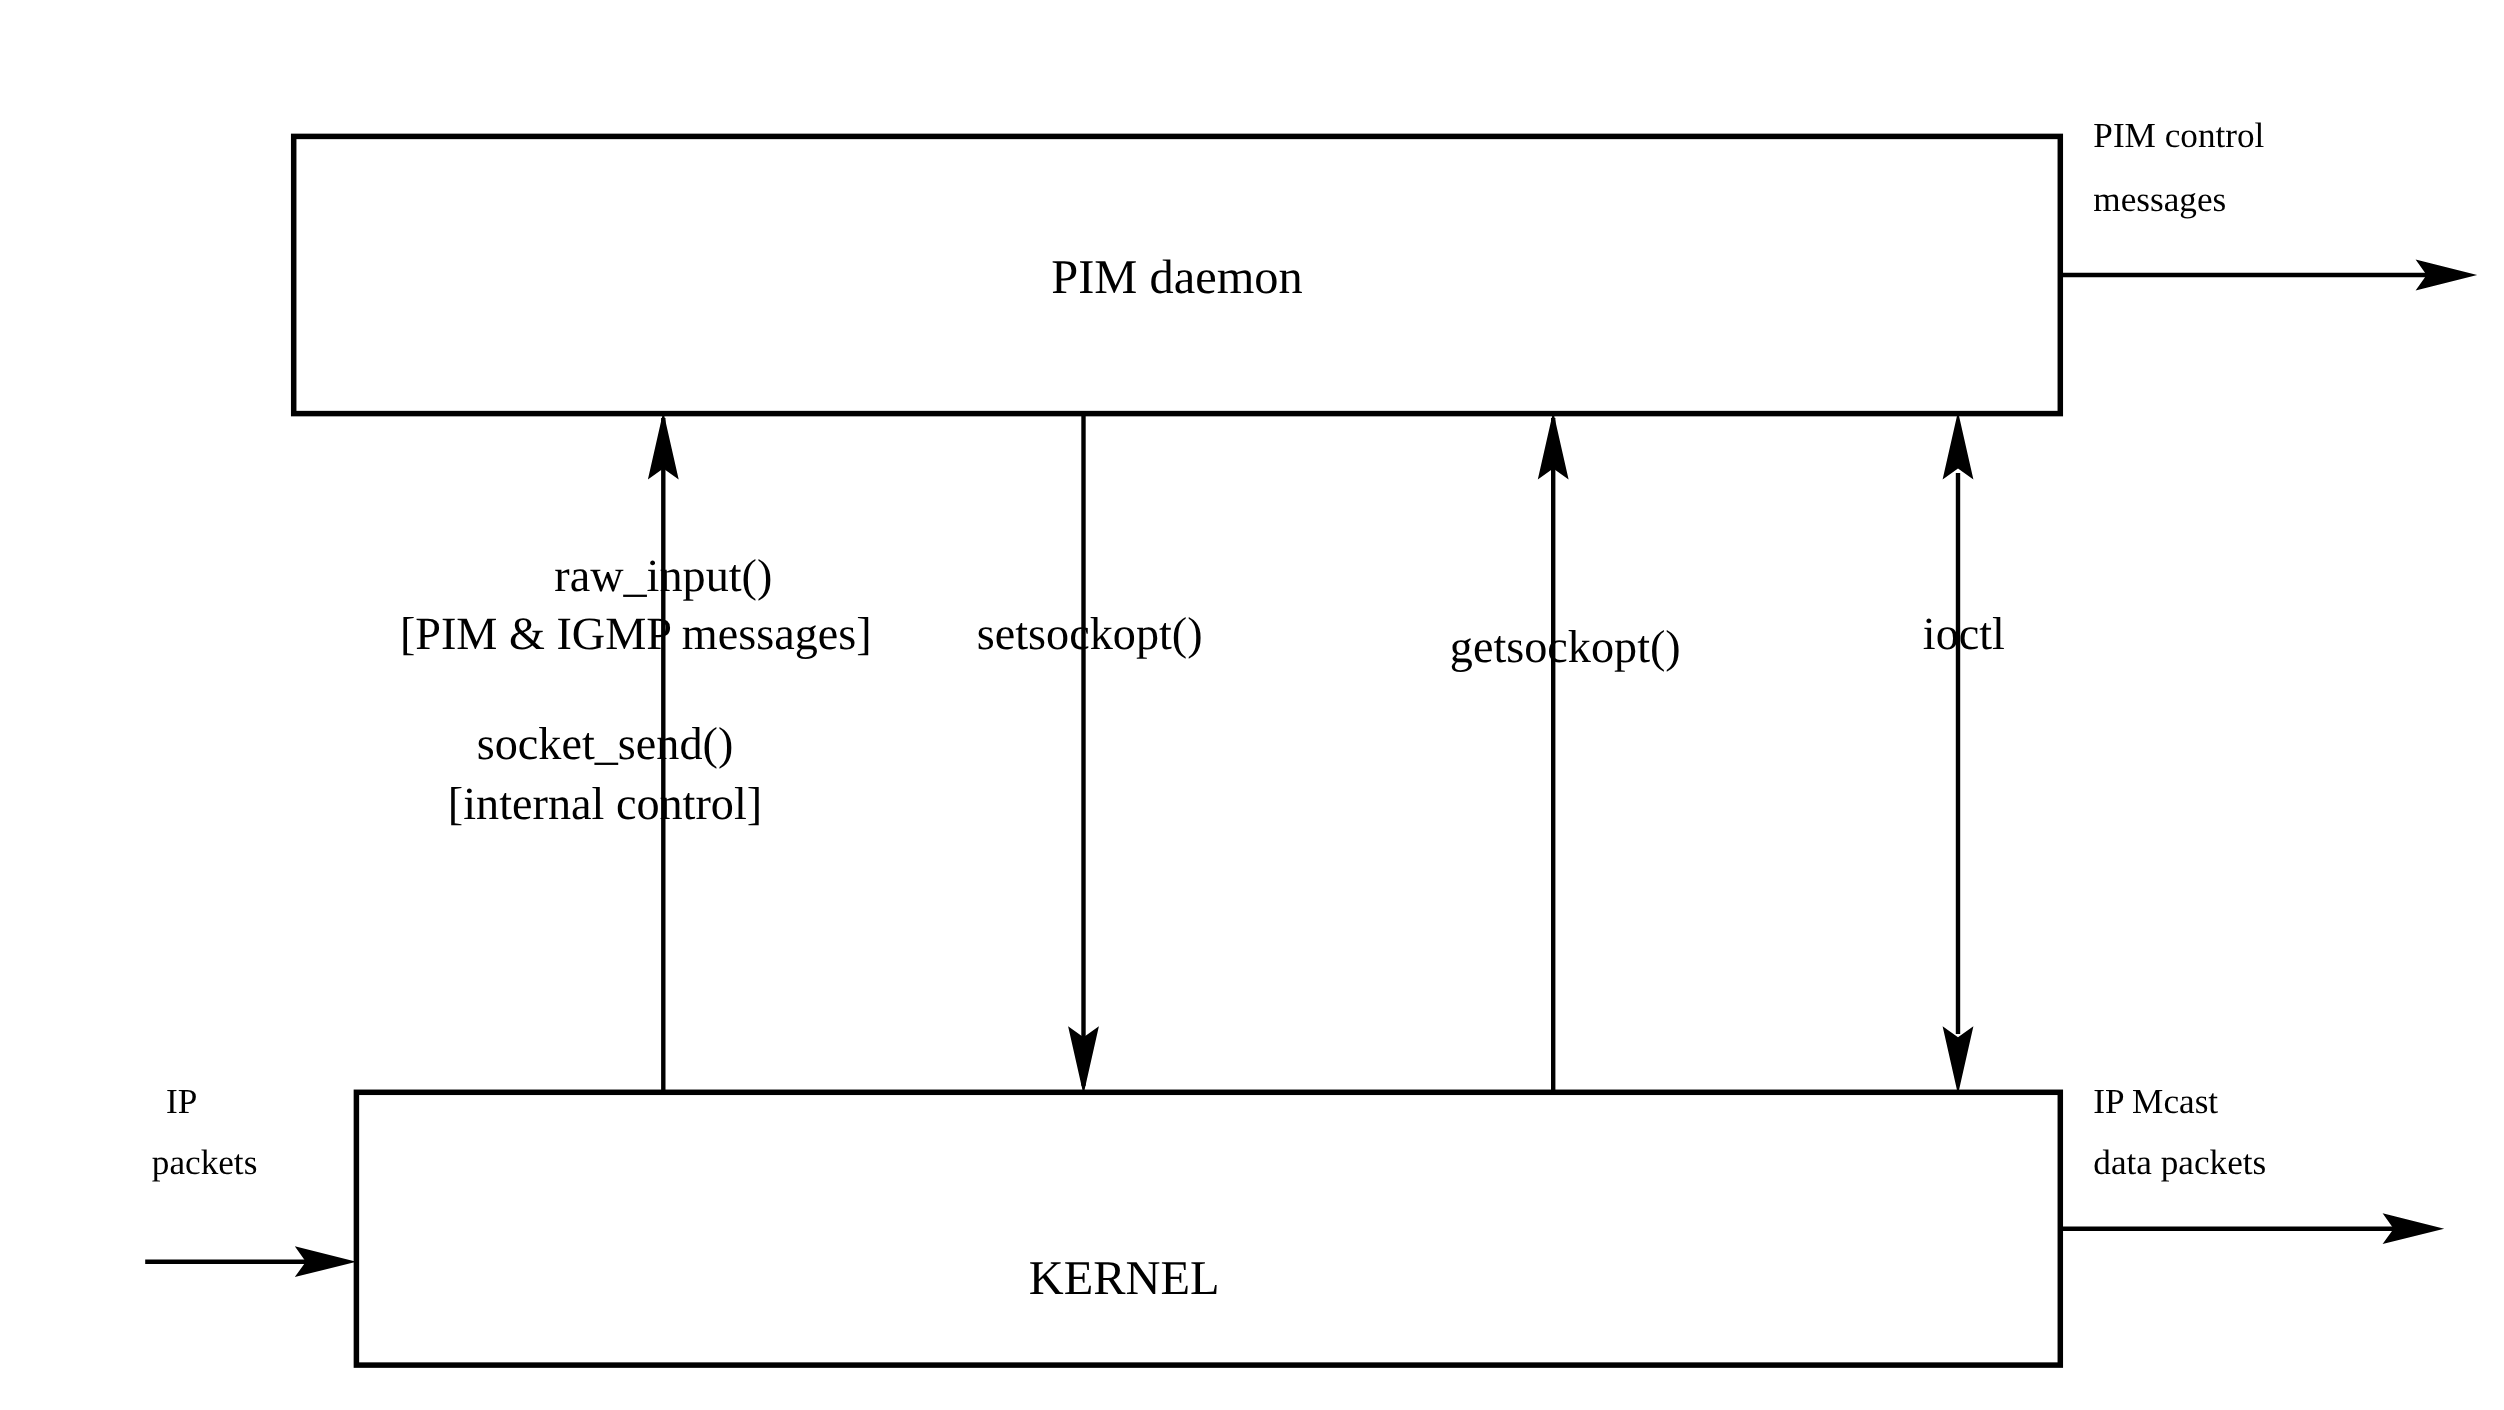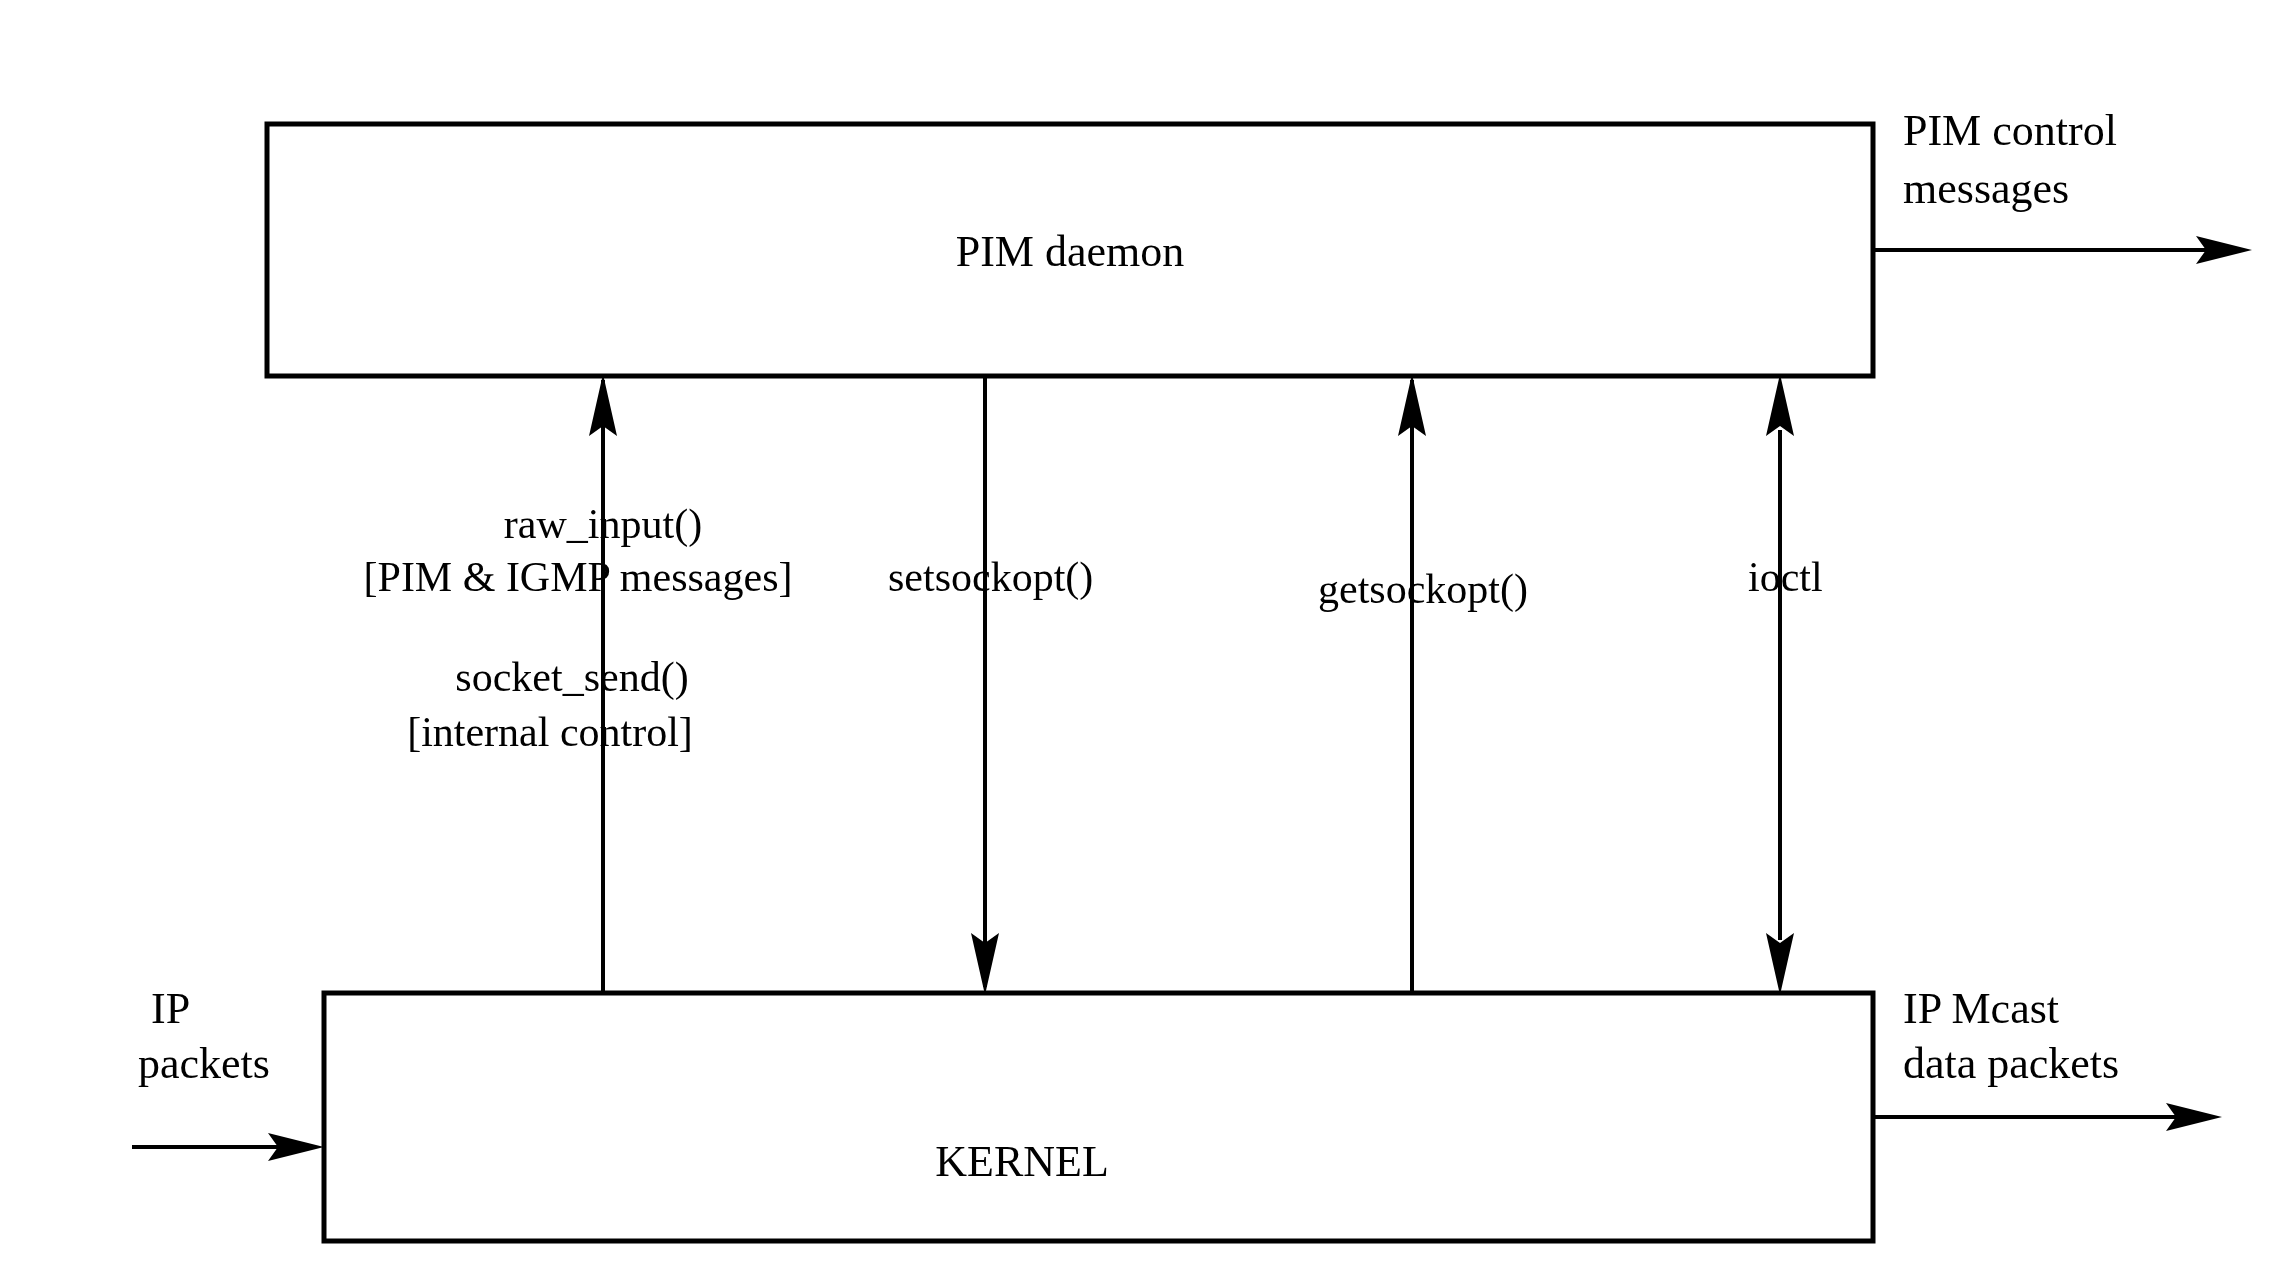--- a/index.html
+++ b/index.html
@@ -36,21 +36,21 @@
     transform: translateX(-50%);
   }
   .edge-label {
     font-size: 42px;
   }
   .edge-label.ctr {
     text-align: right;
     transform: translateX(-50%);
   }
   .io-label {
-    font-size: 44px;
+    font-size: 32px;
   }
 </style>
 </head>
 <body>
 
 <div id="stage">
 
   <svg id="diagram-svg" viewBox="0 0 2276 1282">
     <defs>
       <marker id="arrow-up" viewBox="0 0 10 10" refX="5" refY="1" markerWidth="9" markerHeight="9" orient="auto-start-reverse">
@@ -101,21 +101,21 @@
   </svg>
 
   <div class="lbl box-title" style="left:1070px; top:226px;">PIM daemon</div>
 
   <div class="lbl box-title" style="left:1022px; top:1136px;">KERNEL</div>
 
   <div class="lbl edge-label ctr" style="left:603px; top:500px;">raw_input()</div>
 
   <div class="lbl edge-label ctr" style="left:578px; top:553px;">[PIM &amp; IGMP messages]</div>
 
-  <div class="lbl edge-label ctr" style="left:550px; top:653px;margin-left:22px;">socket_send()</div>
+  <div class="lbl edge-label ctr" style="left:550px; top:653px;">socket_send()</div>
 
   <div class="lbl edge-label ctr" style="left:550px; top:708px;">[internal control]</div>
 
   <div class="lbl edge-label" style="left:888px; top:553px;">setsockopt()</div>
 
   <div class="lbl edge-label" style="left:1318px; top:553px;margin-top:12px;">getsockopt()</div>
 
   <div class="lbl edge-label" style="left:1748px; top:553px;">ioctl</div>
 
   <div class="lbl io-label" style="left:1903px; top:105px;">PIM control</div>

